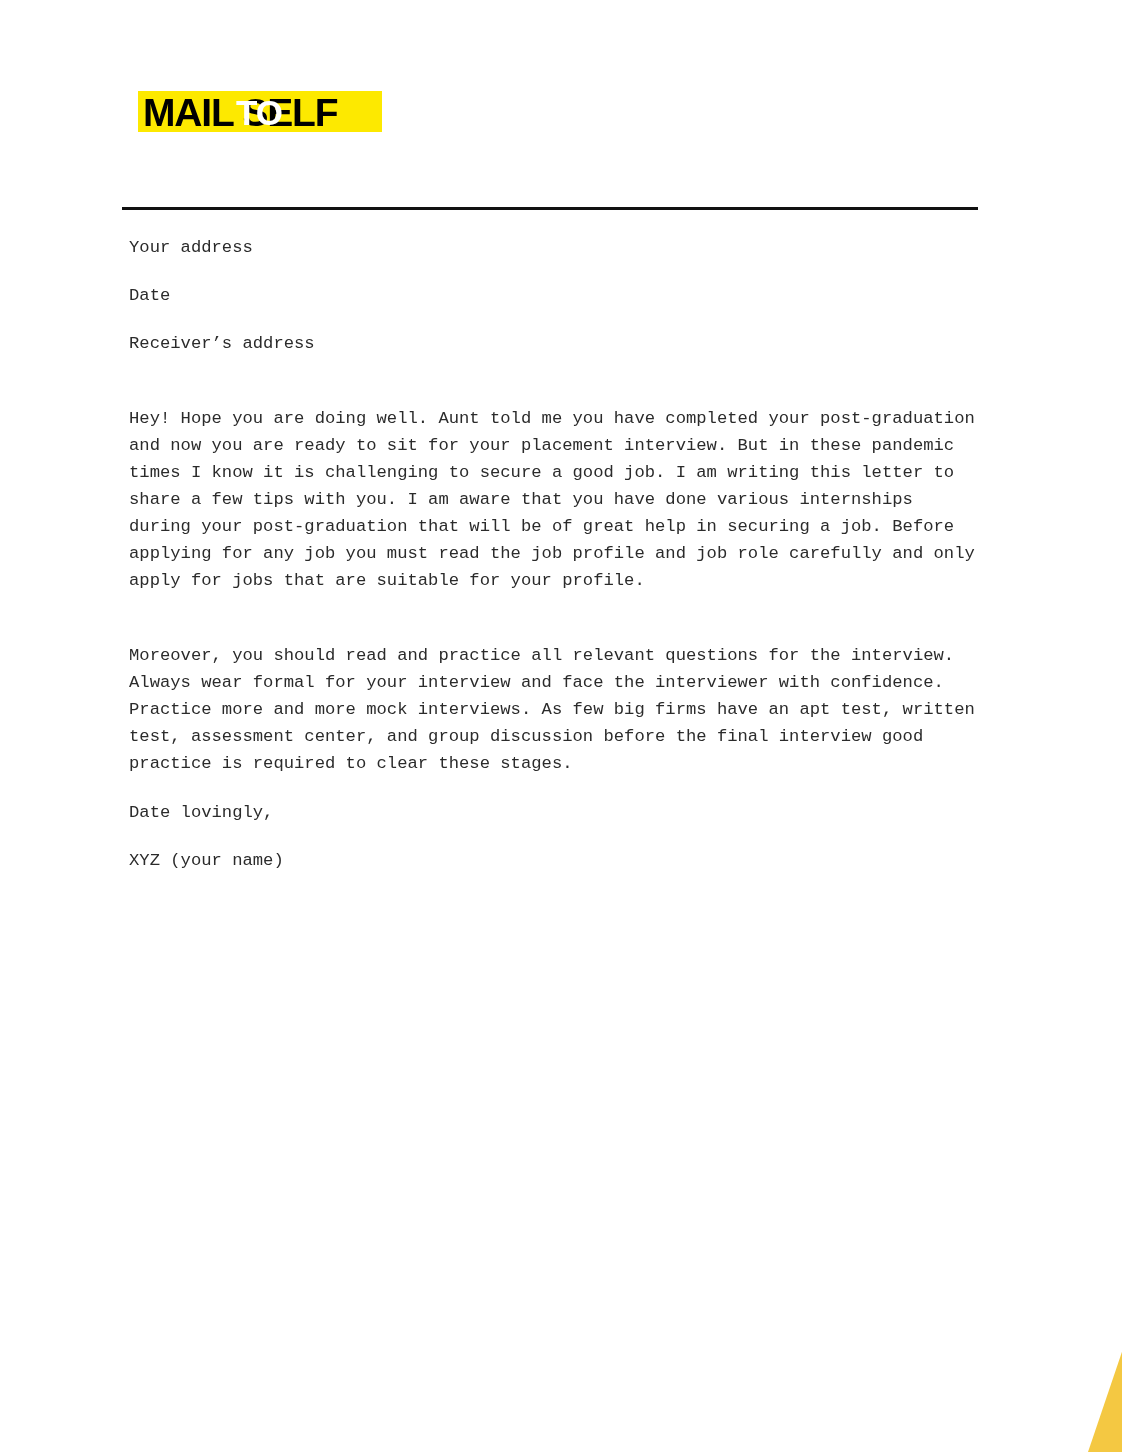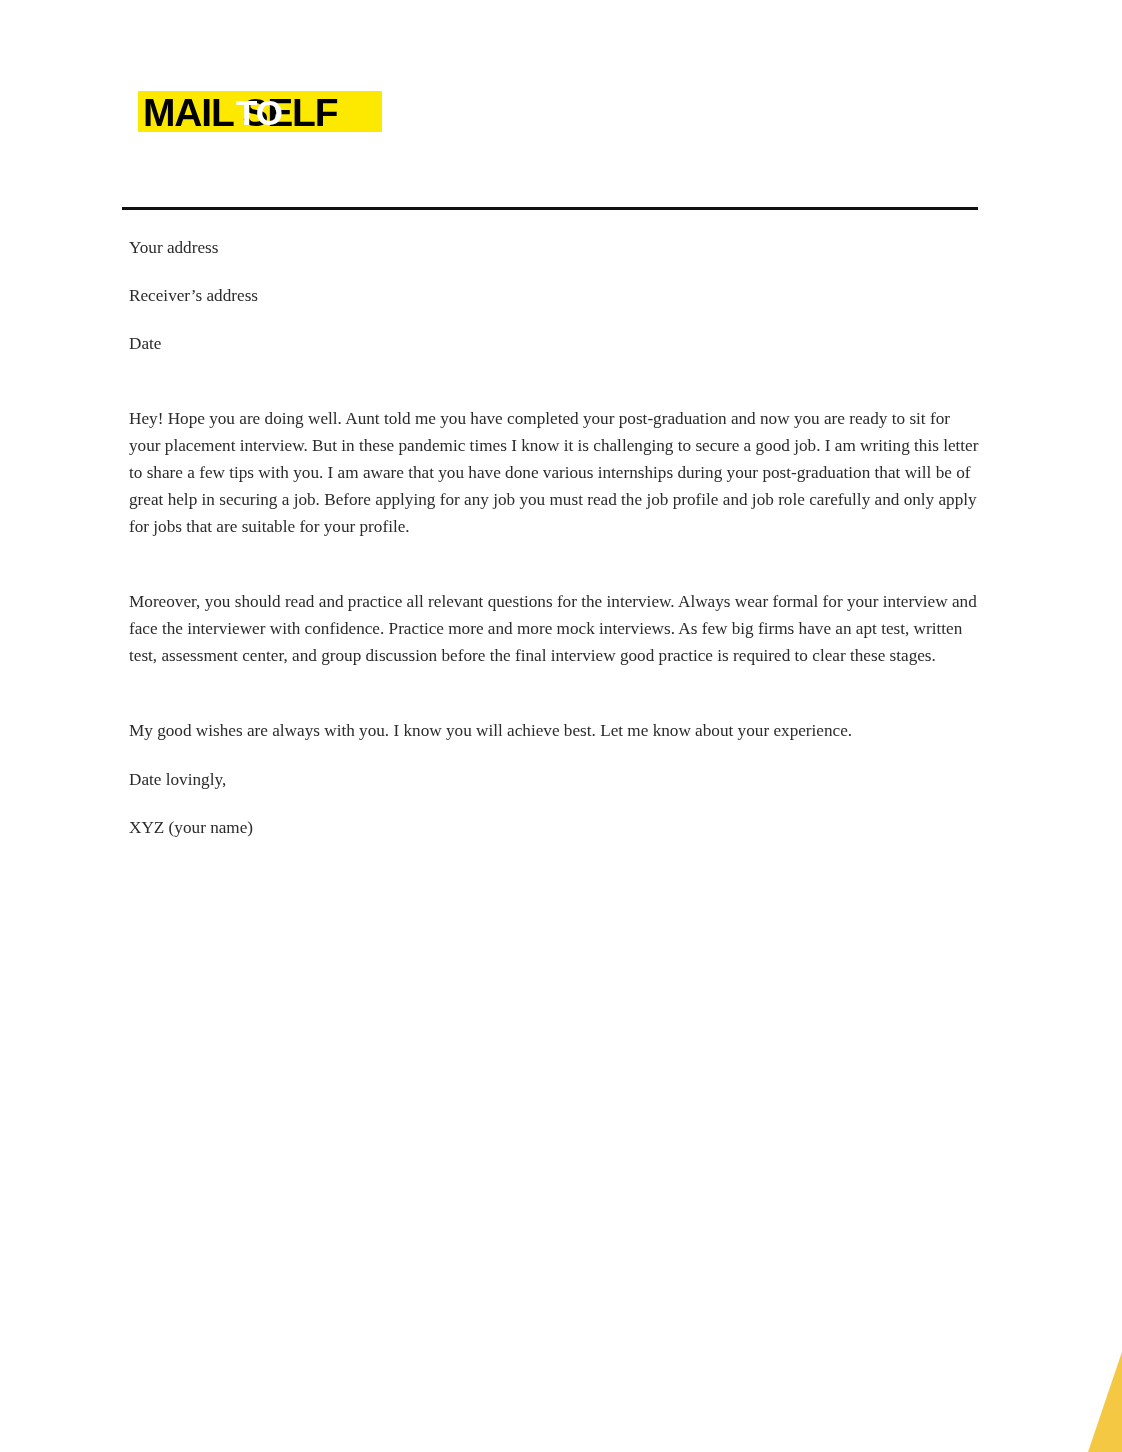--- a/index.html
+++ b/index.html
@@ -73,21 +73,21 @@
     left: 129px;
     top: 234px;
     width: 856px;
   }
   .letter .block {
     font-size: 17.2px;
     line-height: 27px;
     color: #2b2b2b;
     margin: 0 0 21px 0;
     text-align: left;
-    font-family: Liberation Serif, serif;
+    font-family: Liberation Mono, monospace;
     -webkit-font-smoothing: antialiased;
   }
   .letter .block.para {
     margin-bottom: 22px;
     margin-top: 48px;
   }
   .letter .block:last-child {
     margin-bottom: 16px;
   }
 
@@ -118,25 +118,24 @@
 
   <div class="logo-wrap">
     <span class="logo-text">MAIL SELF</span>
     <span class="logo-mid">TO</span>
   </div>
 
   <div class="rule"></div>
 
   <div class="letter">
     <p class="block">Your address</p>
+    <p class="block">Date</p>
     <p class="block">Receiver’s address</p>
-    <p class="block">Date</p>
     <p class="block para">Hey! Hope you are doing well. Aunt told me you have completed your post-graduation and now you are ready to sit for your placement interview. But in these pandemic times I know it is challenging to secure a good job. I am writing this letter to share a few tips with you. I am aware that you have done various internships during your post-graduation that will be of great help in securing a job. Before applying for any job you must read the job profile and job role carefully and only apply for jobs that are suitable for your profile.</p>
     <p class="block para">Moreover, you should read and practice all relevant questions for the interview. Always wear formal for your interview and face the interviewer with confidence. Practice more and more mock interviews. As few big firms have an apt test, written test, assessment center, and group discussion before the final interview good practice is required to clear these stages.</p>
-    <p class="block para">My good wishes are always with you. I know you will achieve best. Let me know about your experience.</p>
     <p class="block">Date lovingly,</p>
     <p class="block">XYZ (your name)</p>
   </div>
 
   <div class="corner-wedge">
     <div class="tri"></div>
   </div>
 
 </div>
 

